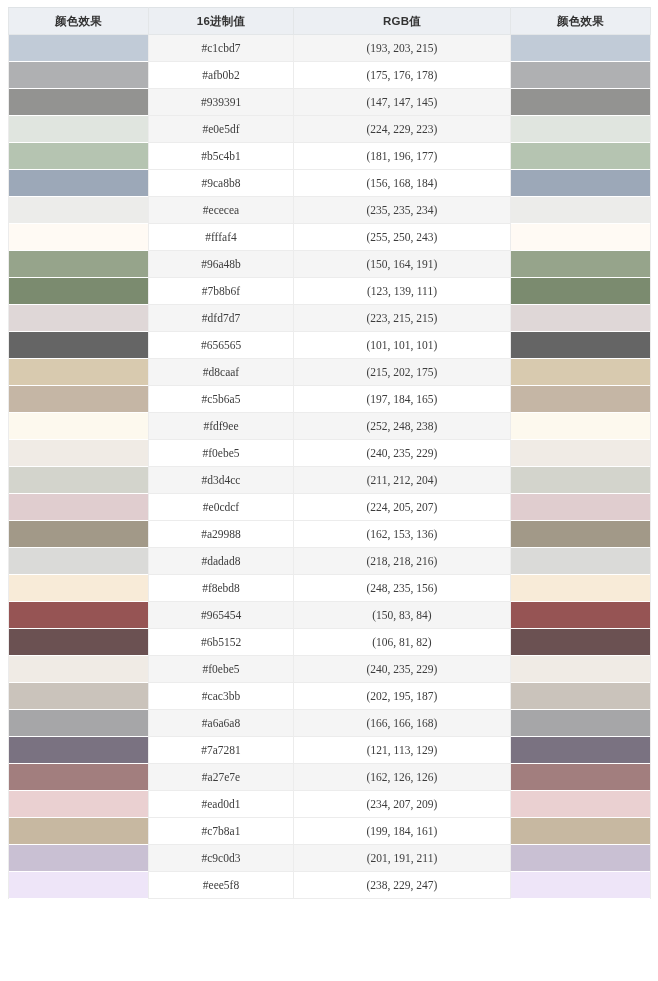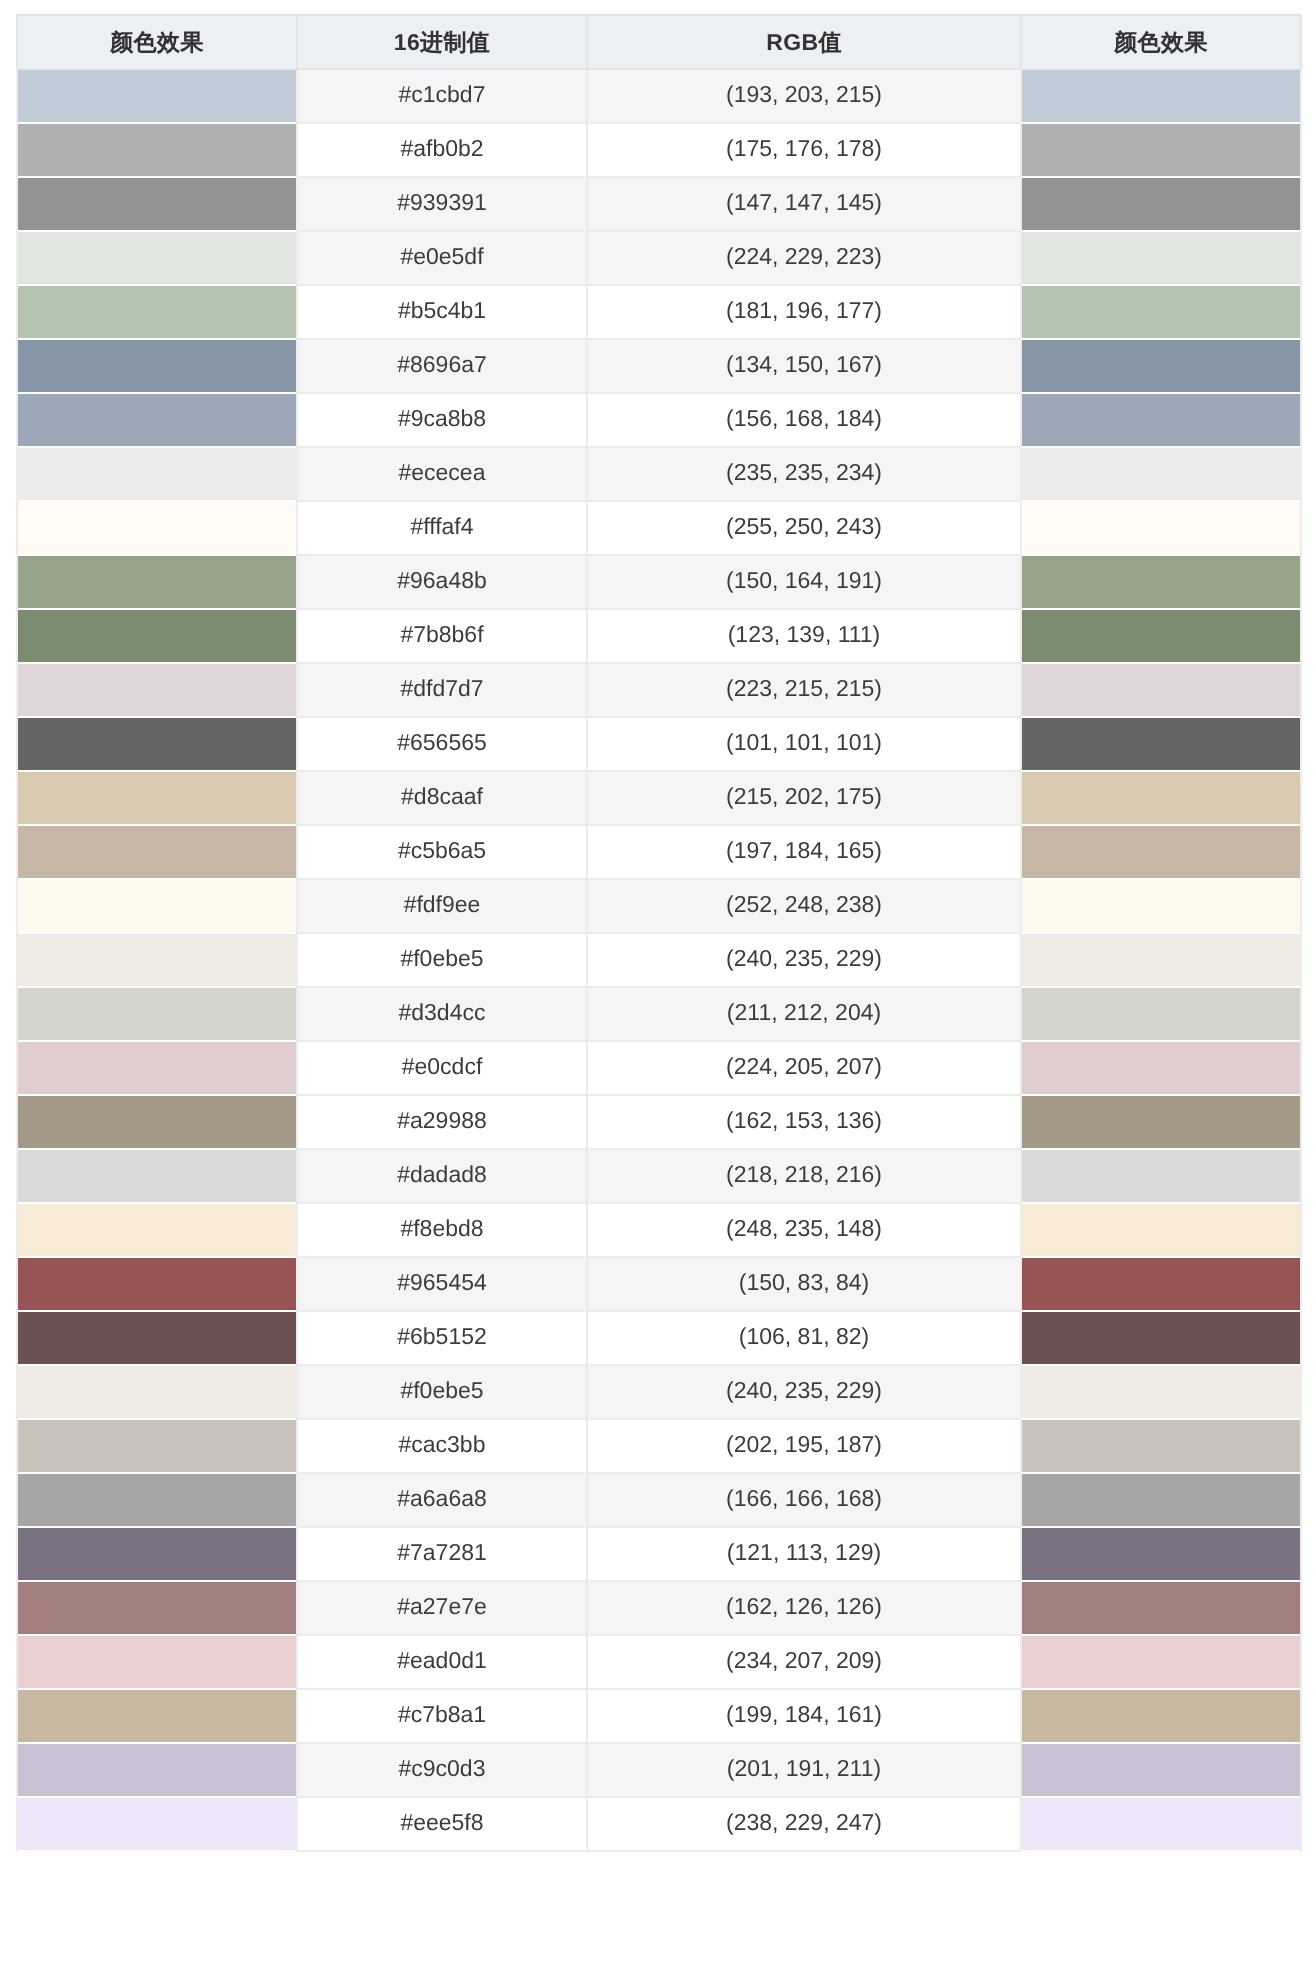--- a/index.html
+++ b/index.html
@@ -36,21 +36,21 @@
     color: #333333;
     font-size: 11.5px;
     font-weight: bold;
     text-align: center;
     height: 26px;
     padding: 0;
     border: 1px solid #e3e6e8;
     border-top: 1px solid #dfe3e6;
     letter-spacing: 0.2px;
   }
-  tbody tr { height: 26px; }
+  tbody tr { height: 26px; font-family: Liberation Serif, serif; }
   tbody td {
     height: 26px;
     padding: 0;
     border: 1px solid #ececec;
     font-size: 11.5px;
     color: #3c3c3c;
     text-align: center;
     vertical-align: middle;
     white-space: nowrap;
   }
@@ -133,30 +133,20 @@
         <tr class="even">
           <td class="swatch">
             <span class="swatch-fill" style="background: rgb(181, 196, 177);"></span>
           </td>
           <td class="textcell">#b5c4b1</td>
           <td class="textcell">(181, 196, 177)</td>
           <td class="swatch">
             <span class="swatch-fill" style="background: rgb(181, 196, 177);"></span>
           </td>
         </tr>
-        <tr class="odd">
-          <td class="swatch">
-            <span class="swatch-fill" style="background: rgb(134, 150, 167);"></span>
-          </td>
-          <td class="textcell">#8696a7</td>
-          <td class="textcell">(134, 150, 167)</td>
-          <td class="swatch">
-            <span class="swatch-fill" style="background: rgb(134, 150, 167);"></span>
-          </td>
-        </tr>
         <tr class="even">
           <td class="swatch">
             <span class="swatch-fill" style="background: rgb(156, 168, 184);"></span>
           </td>
           <td class="textcell">#9ca8b8</td>
           <td class="textcell">(156, 168, 184)</td>
           <td class="swatch">
             <span class="swatch-fill" style="background: rgb(156, 168, 184);"></span>
           </td>
         </tr>
@@ -298,21 +288,21 @@
           <td class="textcell">(218, 218, 216)</td>
           <td class="swatch">
             <span class="swatch-fill" style="background: rgb(218, 218, 216);"></span>
           </td>
         </tr>
         <tr class="even">
           <td class="swatch">
             <span class="swatch-fill" style="background: rgb(248, 235, 216);"></span>
           </td>
           <td class="textcell">#f8ebd8</td>
-          <td class="textcell">(248, 235, 148)</td>
+          <td class="textcell">(248, 235, 156)</td>
           <td class="swatch">
             <span class="swatch-fill" style="background: rgb(248, 235, 216);"></span>
           </td>
         </tr>
         <tr class="odd">
           <td class="swatch">
             <span class="swatch-fill" style="background: rgb(150, 84, 84);"></span>
           </td>
           <td class="textcell">#965454</td>
           <td class="textcell">(150, 83, 84)</td>

